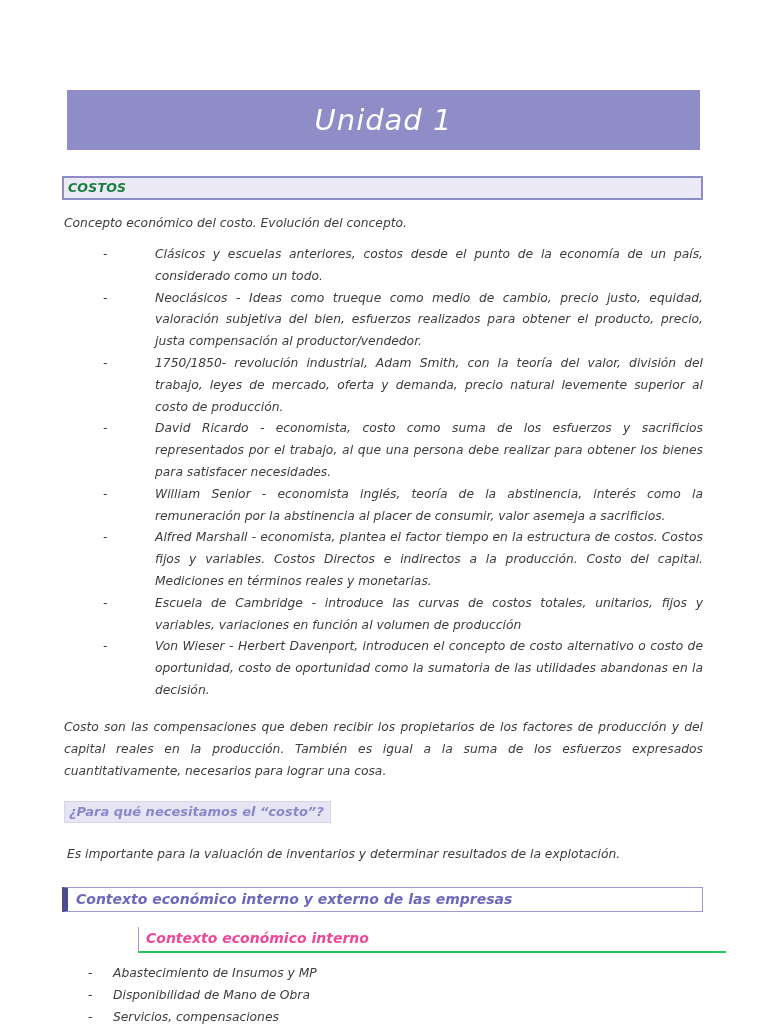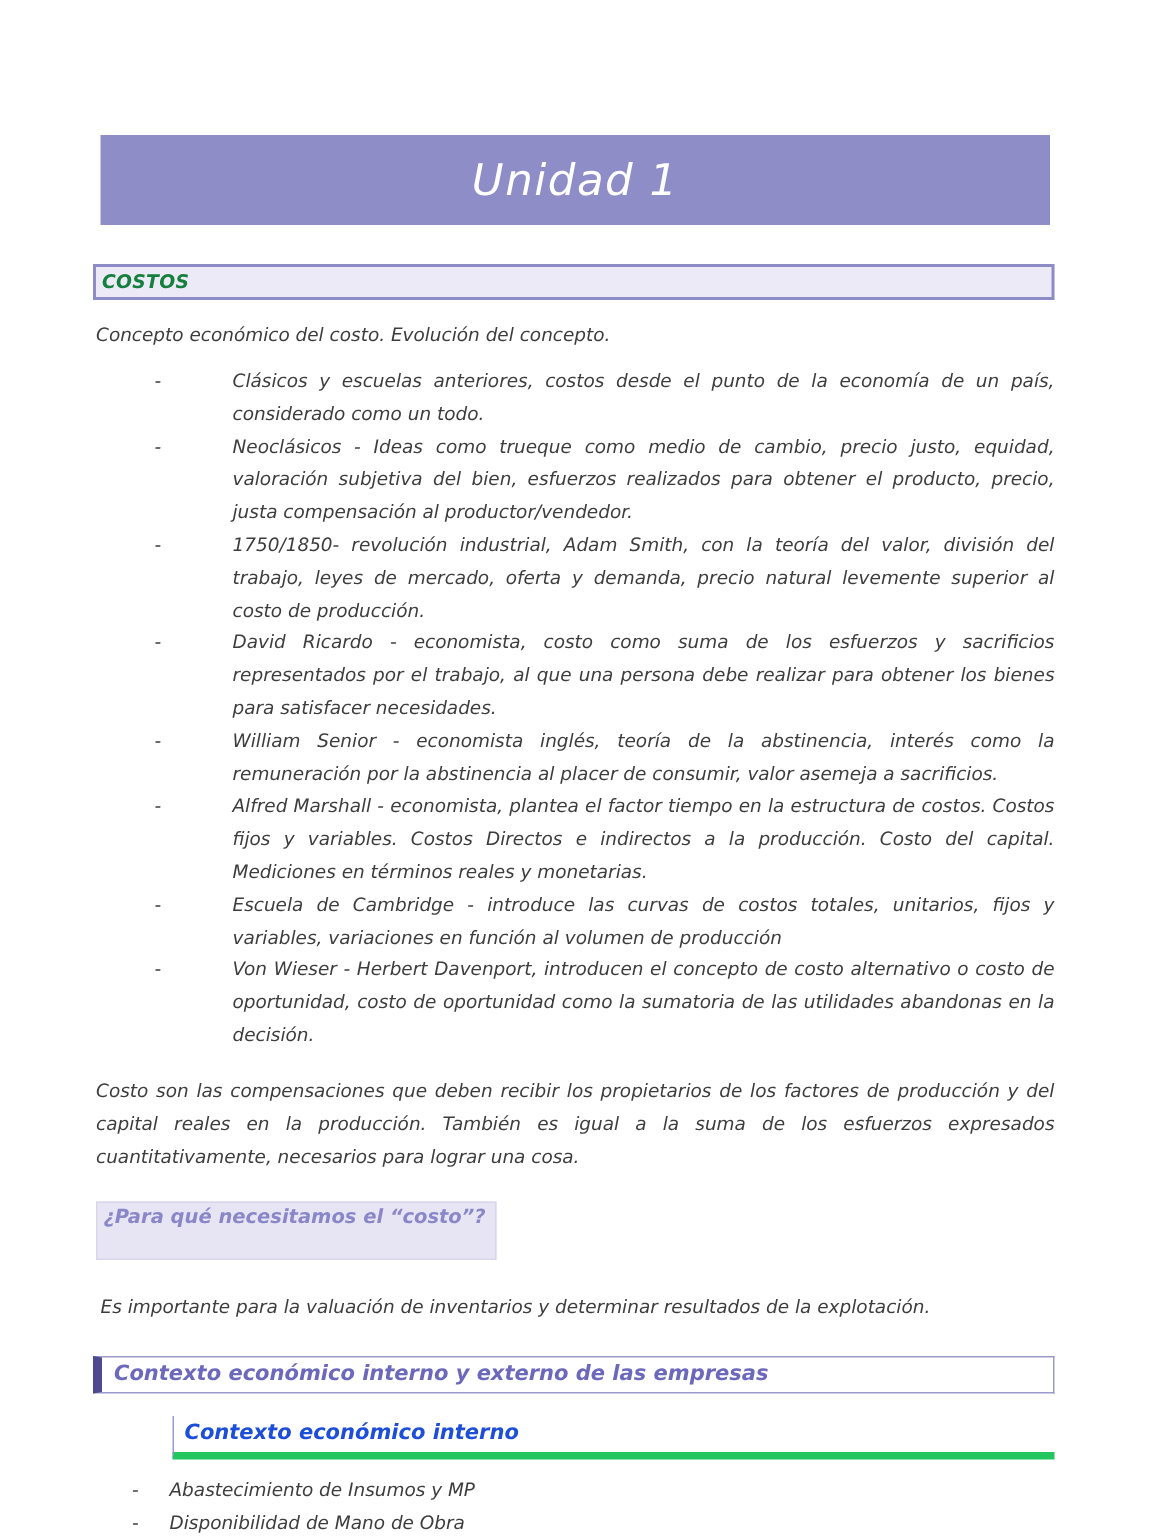--- a/index.html
+++ b/index.html
@@ -38,36 +38,36 @@
     position:relative; padding-left:93px;
     line-height:21.8px; text-align:justify;
   }
   .list1 .dash { position:absolute; left:41px; top:0; }
   .summary { margin:14px 0 0 2px; line-height:22px; text-align:justify; }
   .question-line { margin:19px 0 0 2px; }
   .question-hl {
     display:inline-block;
     background:#e7e5f4; border:1px solid #d9d6ec;
     color:#8a87c9; font-weight:bold; font-size:13px;
-    padding:2px 6px 20px 4px;
+    padding:2px 6px 3px 4px;
   }
   .importance { margin:21px 0 0 5px; line-height:20px; }
   .section2-box {
     box-sizing:border-box; width:100%;
     margin-top:23px;
     border:1px solid #9b99cf; border-left:6px solid #4d4a8f;
     padding:3px 8px 4px 8px;
     color:#6c68bb; font-weight:bold; font-size:14px;
   }
   .subsection {
     box-sizing:border-box;
-    margin:15px 0 0 53px; width:588px;
-    border-left:1px solid #9b99cf; border-bottom:5px solid #22c55e;
+    margin:15px 0 0 76px; width:588px;
+    border-left:1px solid #9b99cf; border-bottom:2px solid #22c55e;
     padding:3px 0 5px 7px;
-    color:#1d4ed8; font-weight:bold; font-size:14px;
+    color:#ec4899; font-weight:bold; font-size:14px;
   }
   .list2 { margin-top:9px; }
   .list2 li {
     position:relative; padding-left:51px; line-height:22.2px;
   }
   .list2 .dash { position:absolute; left:26px; top:0; }
 </style>
 </head>
 <body>
 

